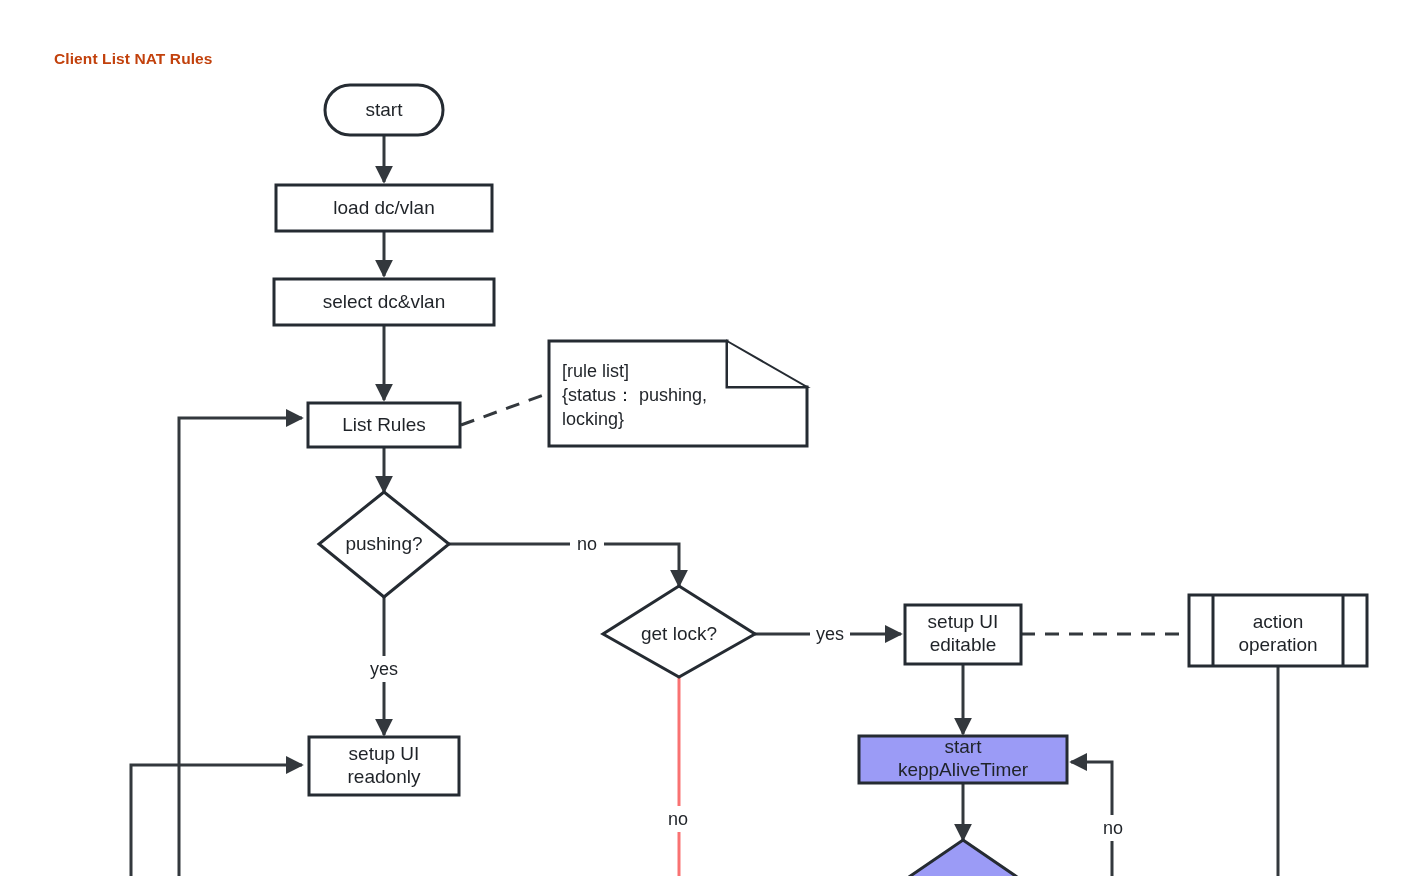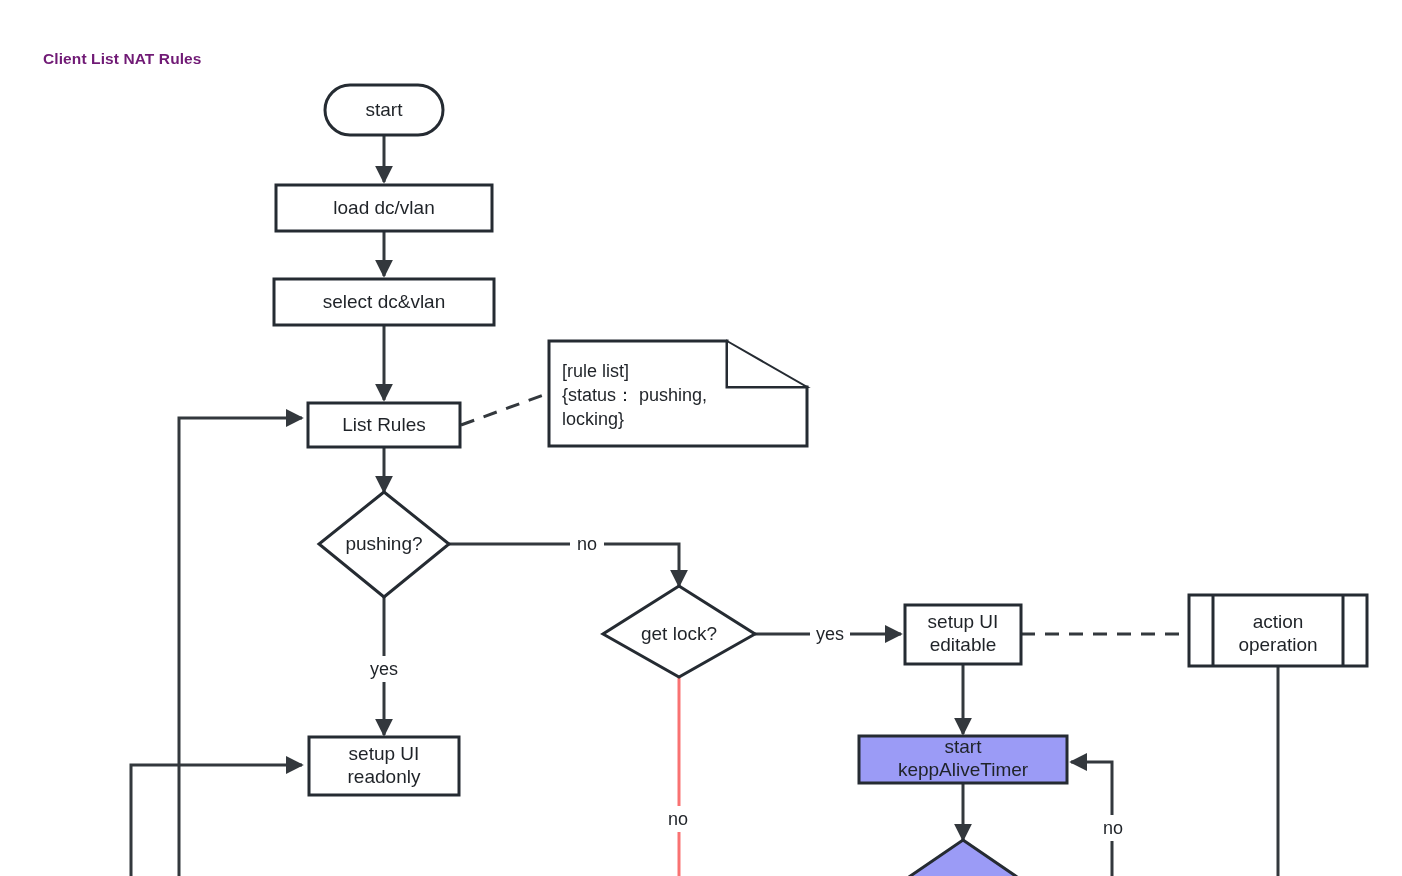--- a/index.html
+++ b/index.html
@@ -9,25 +9,25 @@
   }
   body {
     width: 1402px;
     height: 876px;
     overflow: hidden;
     font-family: "Liberation Sans", sans-serif;
     position: relative;
   }
   #diagram-title {
     position: absolute;
-    left: 43px;
+    left: 54px;
     top: 50px;
     font-size: 15.5px;
     font-weight: bold;
-    color: #701a75;
+    color: #c2410c;
     letter-spacing: 0.1px;
     white-space: nowrap;
   }
   #flow-canvas {
     position: absolute;
     left: 0;
     top: 0;
     width: 1402px;
     height: 876px;
     display: block;

